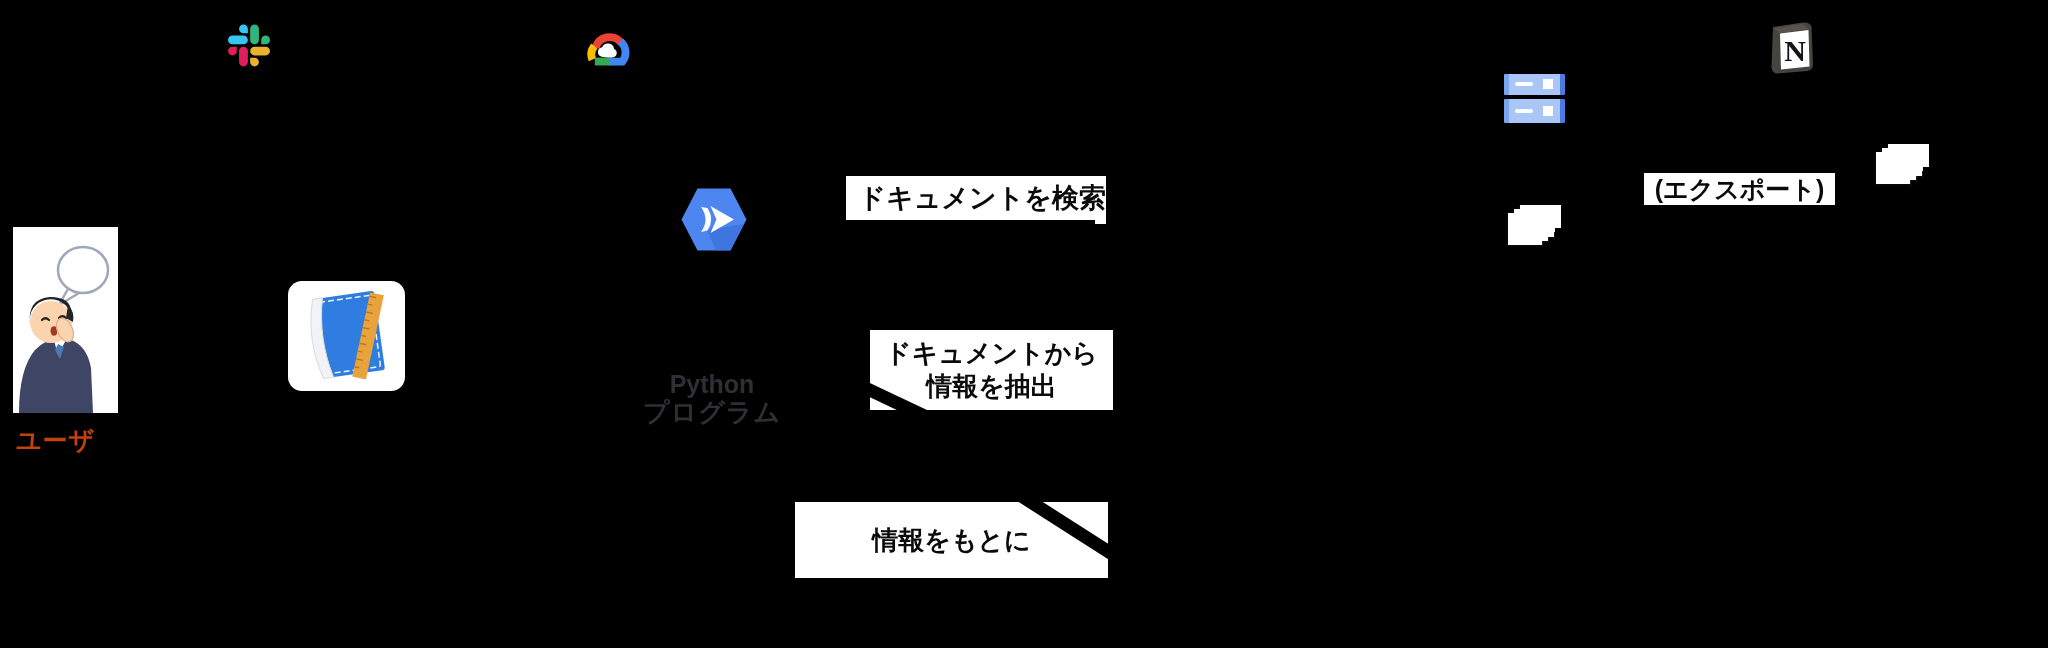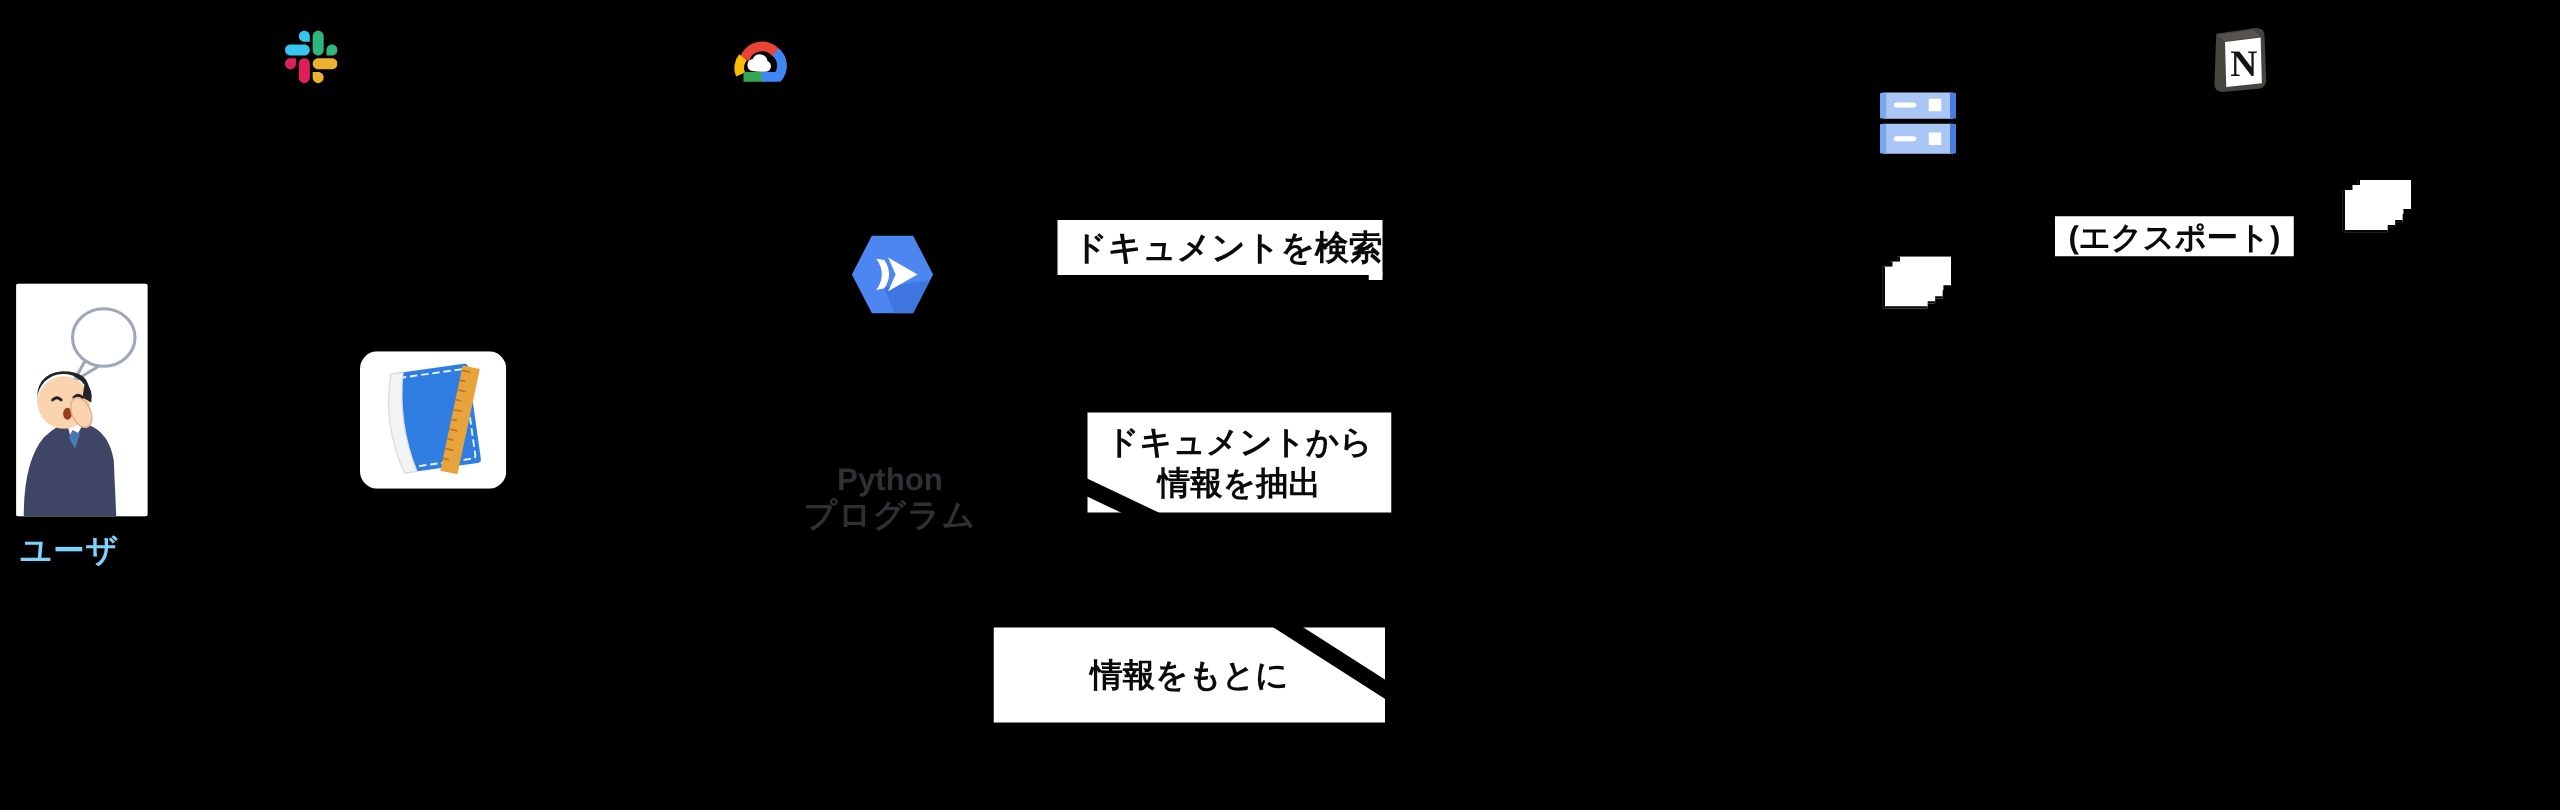--- a/index.html
+++ b/index.html
@@ -2,21 +2,21 @@
 <html><head>
 <meta charset="utf-8">
 <style>
   html,body{margin:0;padding:0;background:#000;}
   #stage{position:relative;width:2048px;height:648px;background:#000000;overflow:hidden;
          font-family:"Liberation Sans","DejaVu Sans",sans-serif;}
   .abs{position:absolute;}
 
   
   #person-card{left:13px;top:227px;width:105px;height:186px;background:#fff;border-radius:2px;}
-  #user-caption{left:16px;top:424px;width:100px;height:28px;color:#7dd3fc;
+  #user-caption{left:16px;top:424px;width:100px;height:28px;color:#c2410c;
                 font-size:25px;font-weight:bold;letter-spacing:1px;}
 
   
   #python-label{left:628px;top:331px;width:168px;text-align:center;color:#2f2f34;font-weight:bold;}
   #python-label .l1{font-size:25px;line-height:27px;display:block;margin-top:40px;}
   #python-label .l2{font-size:26px;line-height:29px;display:block;letter-spacing:1px;}
 
   
   .step-label{background:#ffffff;color:#0a0a0a;font-weight:bold;text-align:center;
               display:flex;flex-direction:column;justify-content:center;}

